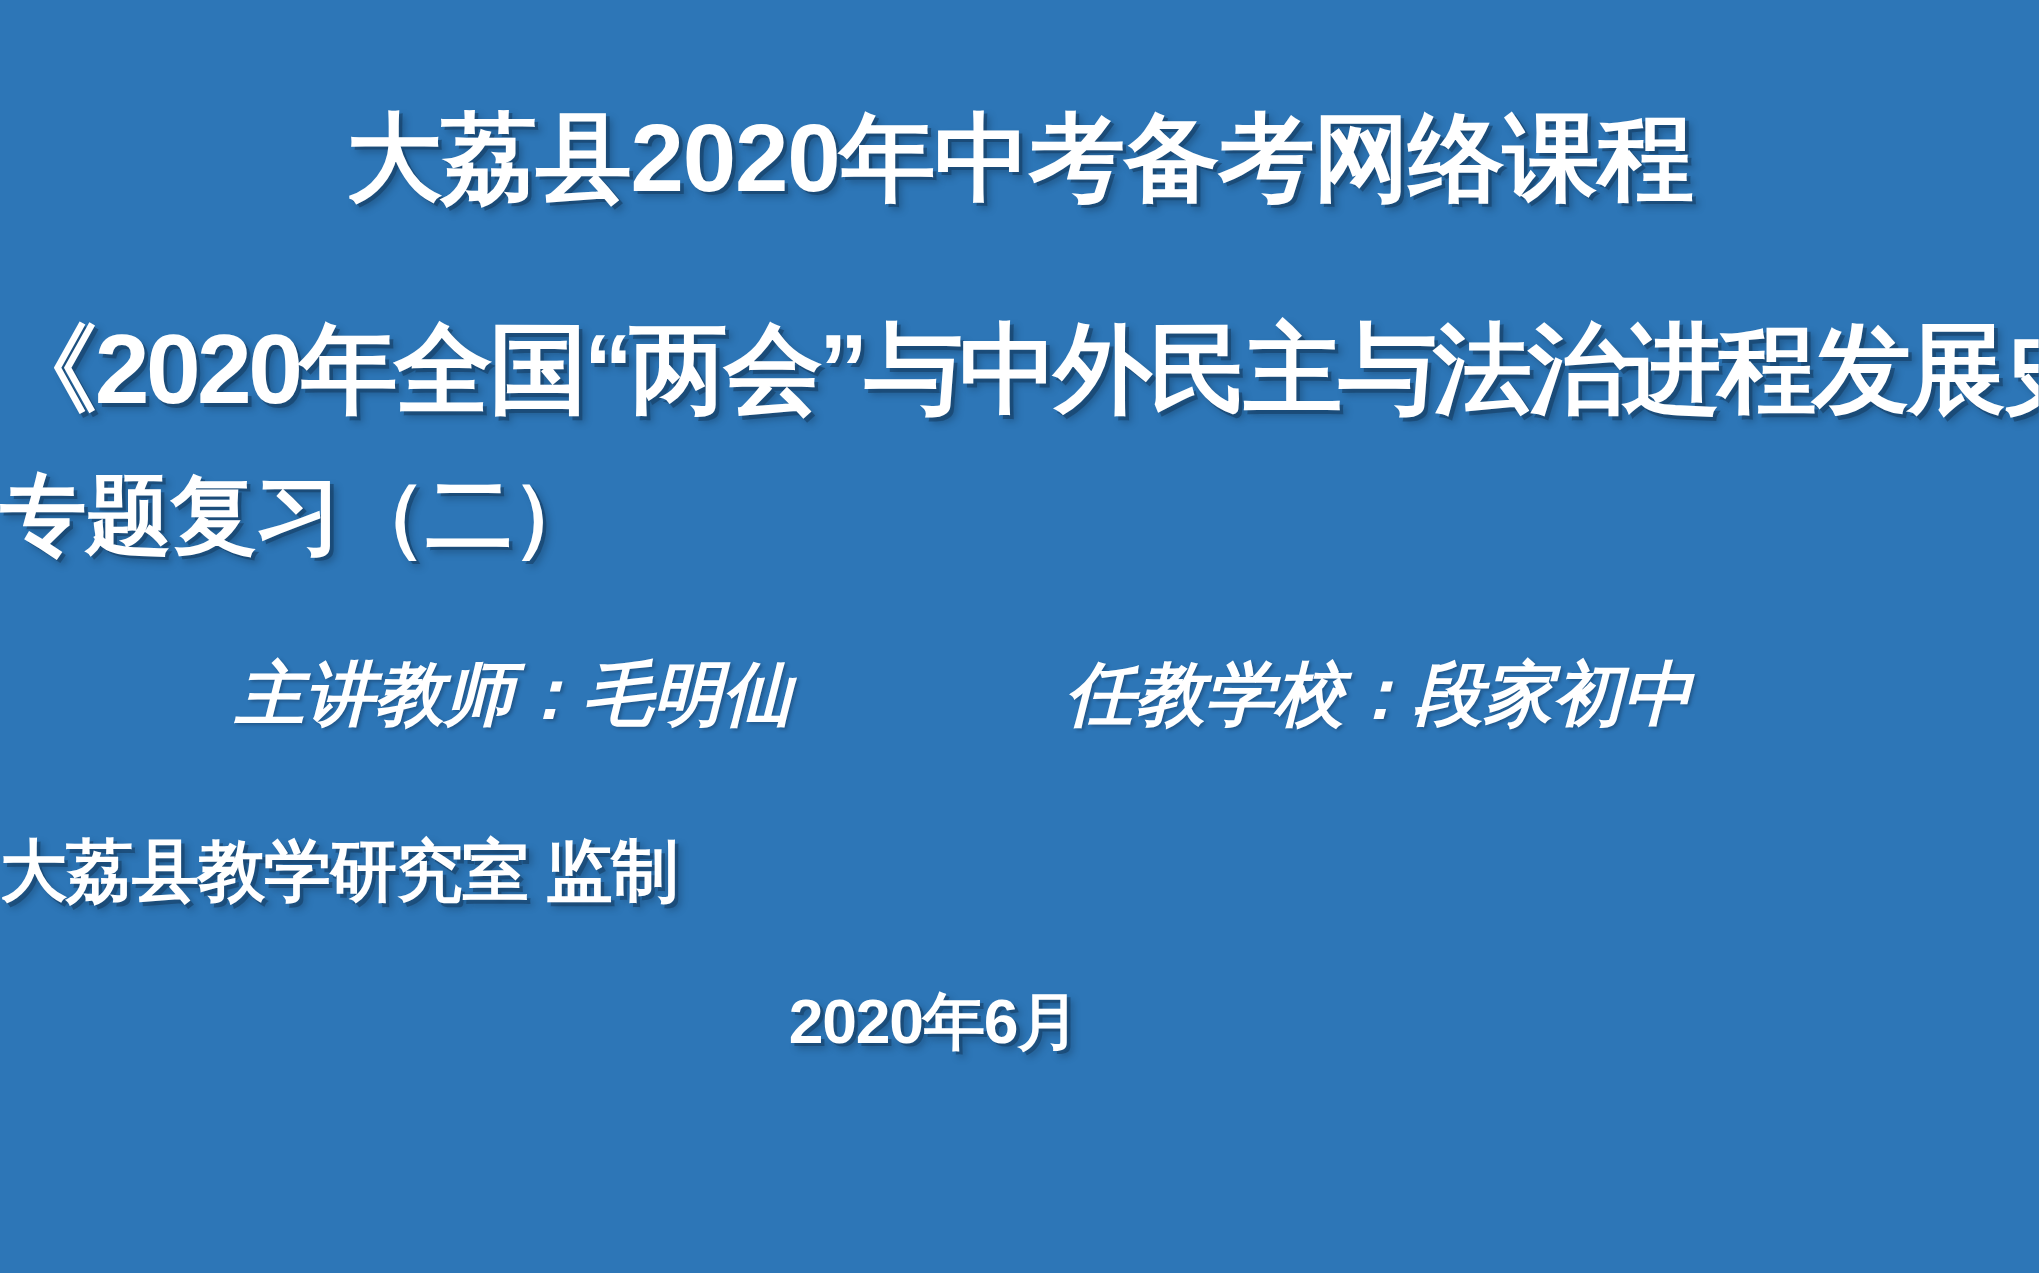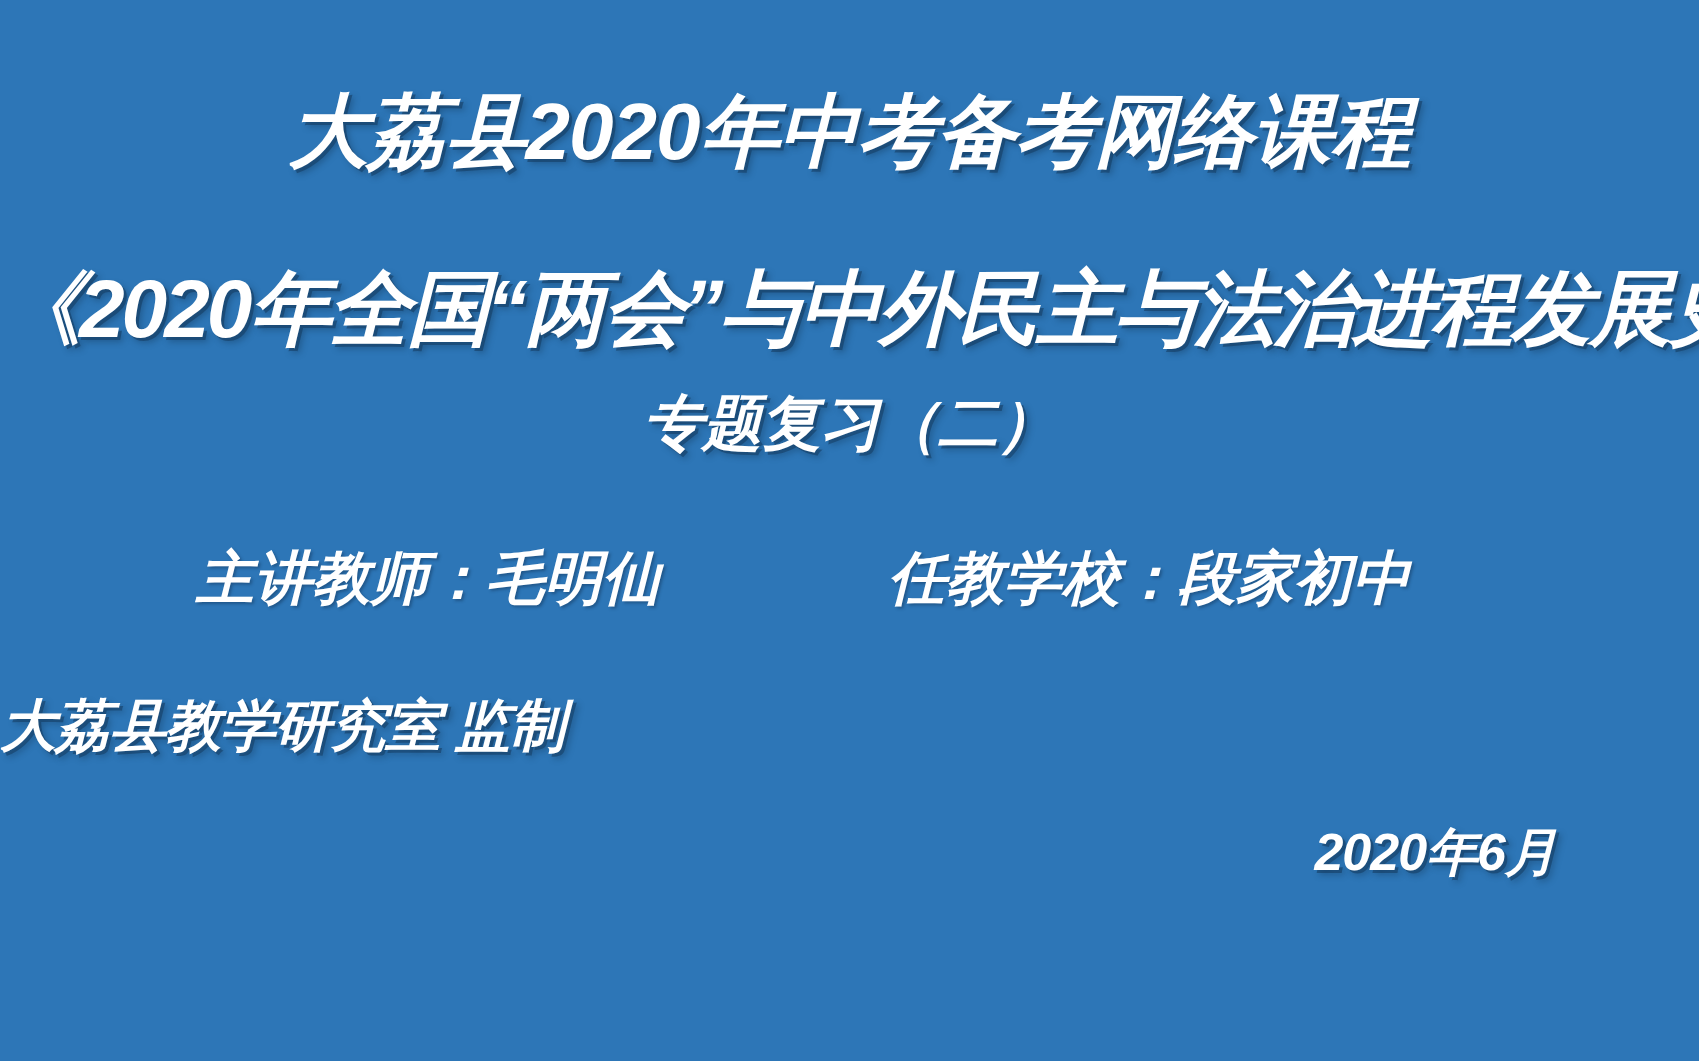--- a/index.html
+++ b/index.html
@@ -17,21 +17,20 @@
     -webkit-font-smoothing: antialiased;
   }
 
   
   .line {
     position: absolute;
     color: #ffffff;
     white-space: nowrap;
     line-height: 1;
     letter-spacing: 0;
-    font-style: italic;
   }
 
   
   .display {
     font-family: "Liberation Sans", "DejaVu Sans", sans-serif;
     font-weight: 700;
     text-shadow:
        3px 3px 0 rgba(20, 58, 94, 0.55),
        5px 5px 6px rgba(15, 45, 75, 0.35);
   }
@@ -60,22 +59,21 @@
     width: 1699px;
     text-align: center;
     font-size: 82px;
     letter-spacing: -3px;
   }
 
   #title-line-3 {
     top: 394px;
     left: 0;
     width: 1699px;
-    text-align: center;
-    font-size: 60px;
+    font-size: 72px;
     letter-spacing: -1px;
   }
 
   #presenter-row {
     position: absolute;
     top: 550px;
     left: 0;
     width: 1699px;
     height: 90px;
   }
@@ -95,21 +93,21 @@
     left: 0;
     width: 1582px;
     font-size: 56px;
     letter-spacing: -1px;
   }
 
   #date-line {
     top: 826px;
     left: 0;
     width: 1556px;
-    text-align: right;
+    text-align: center;
     font-size: 52px;
     letter-spacing: -1px;
   }
 </style>
 </head>
 <body>
 
 <div id="slide">
 
   <div class="line display" id="title-line-1">大荔县2020年中考备考网络课程</div>

